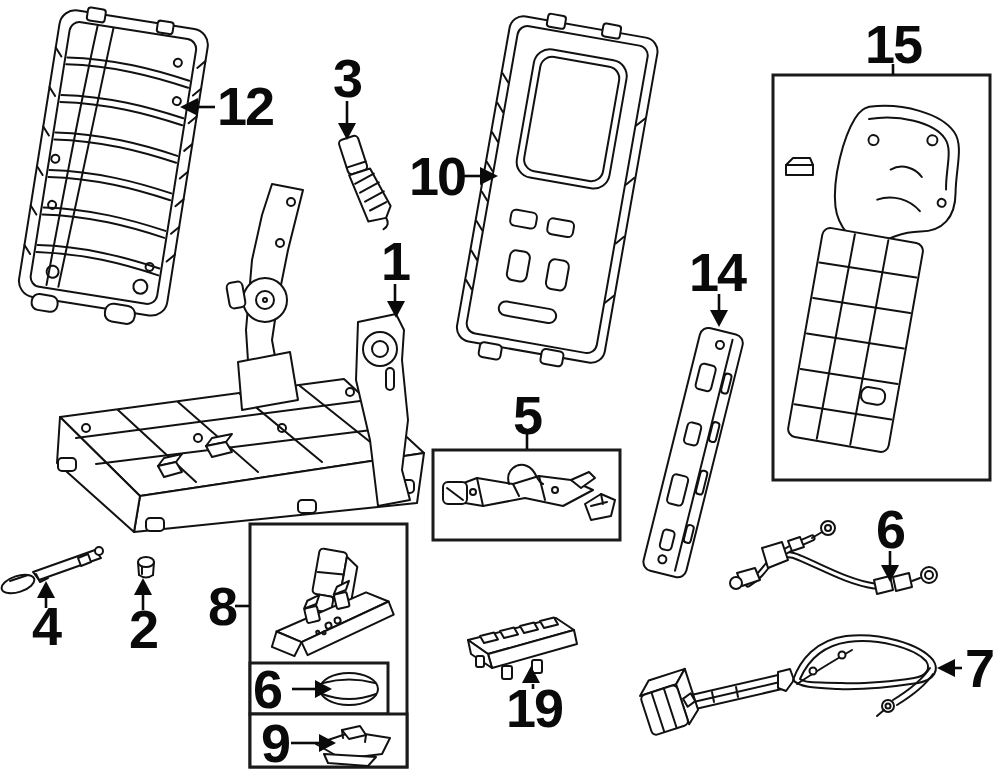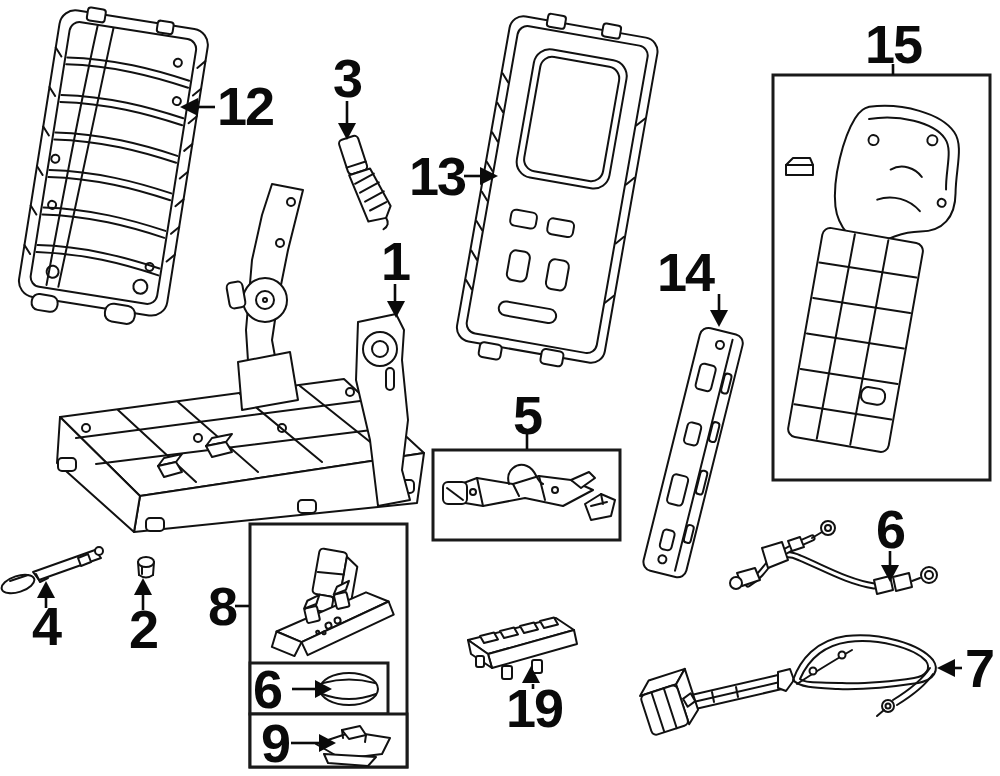--- a/index.html
+++ b/index.html
@@ -369,16 +369,16 @@
   <div class="callout" style="left:347px;top:78px">3</div>
   <div class="callout" style="left:46px;top:626px">4</div>
   <div class="callout" style="left:527px;top:415px">5</div>
   <div class="callout" style="left:890px;top:529px">6</div>
   <div class="callout" style="left:979px;top:668px">7</div>
   <div class="callout" style="left:222px;top:606px">8</div>
   <div class="callout" style="left:275px;top:743px">9</div>
   <div class="callout" style="left:267px;top:689px">6</div>
   <div class="callout" style="left:534px;top:708px">19</div>
   <div class="callout" style="left:245px;top:106px">12</div>
-  <div class="callout" style="left:437px;top:176px">13</div>
-  <div class="callout" style="left:685px;top:272px">14</div>
+  <div class="callout" style="left:437px;top:176px">10</div>
+  <div class="callout" style="left:717px;top:272px">14</div>
   <div class="callout" style="left:893px;top:44px">15</div>
 </div>
 
 </body></html>

